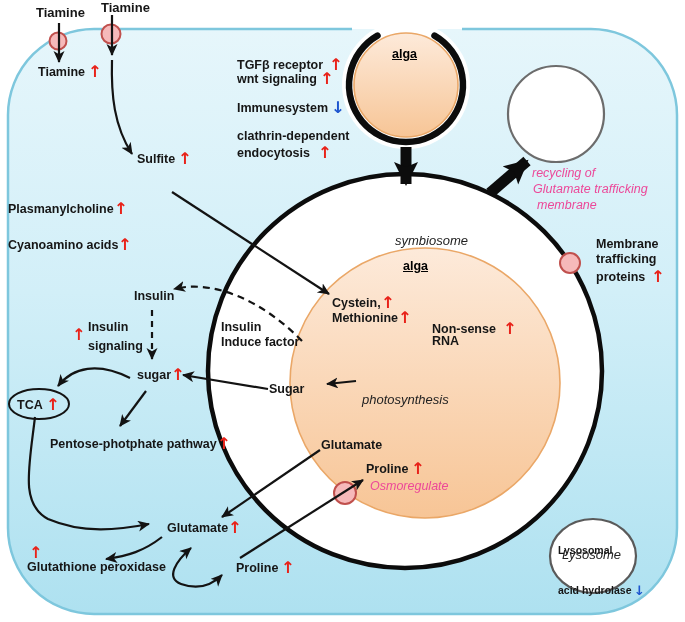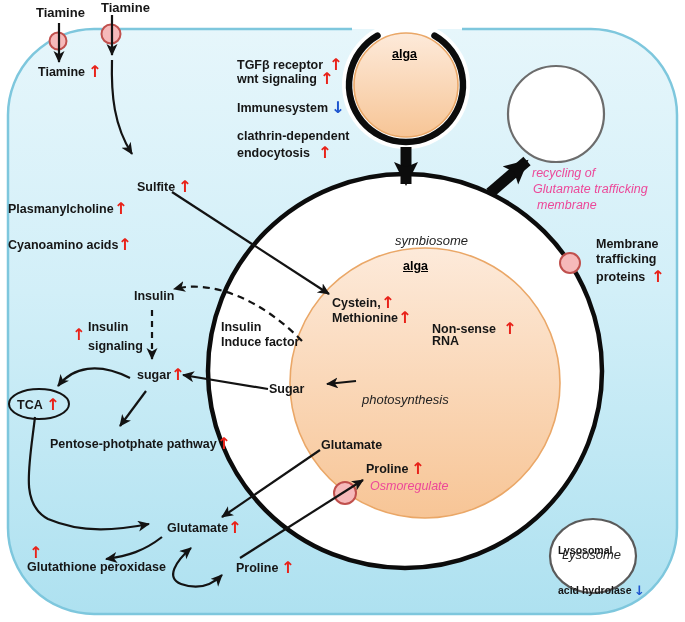--- a/index.html
+++ b/index.html
@@ -89,21 +89,21 @@
     <path d="M320,450 L222,517" marker-end="url(#ah)"></path>
     <path d="M240,558 L363,480" marker-end="url(#ah)"></path>
   </g>
 
   <ellipse cx="39" cy="404" rx="30" ry="15" fill="none" stroke="#131313" stroke-width="2"></ellipse>
 </svg>
 
 <div class="lbl big" style="left:36px;top:6px"><span>Tiamine</span></div>
 <div class="lbl big" style="left:101px;top:1px"><span>Tiamine</span></div>
 <div class="lbl" style="left:38px;top:63px"><span>Tiamine</span><span class="rg">↑</span></div>
-<div class="lbl" style="left:137px;top:178px"><span>Sulfite</span><span class="rg">↑</span></div>
+<div class="lbl" style="left:137px;top:150px"><span>Sulfite</span><span class="rg">↑</span></div>
 <div class="lbl" style="left:8px;top:200px"><span>Plasmanylcholine</span><span class="rg m0">↑</span></div>
 <div class="lbl" style="left:8px;top:236px"><span>Cyanoamino acids</span><span class="rg m0">↑</span></div>
 
 <div class="lbl" style="left:237px;top:56px"><span>TGFβ receptor</span><span class="rg" style="margin-left:6px">↑</span></div>
 <div class="lbl" style="left:237px;top:70px"><span>wnt signaling</span><span class="rg">↑</span></div>
 <div class="lbl" style="left:237px;top:99px"><span>Immunesystem</span><span class="rg bl">↓</span></div>
 <div class="lbl" style="left:237px;top:130px"><span>clathrin-dependent</span></div>
 <div class="lbl" style="left:237px;top:144px"><span>endocytosis</span><span class="rg" style="margin-left:8px">↑</span></div>
 
 <div class="lbl gy" style="left:392px;top:48px"><span>alga</span></div>

